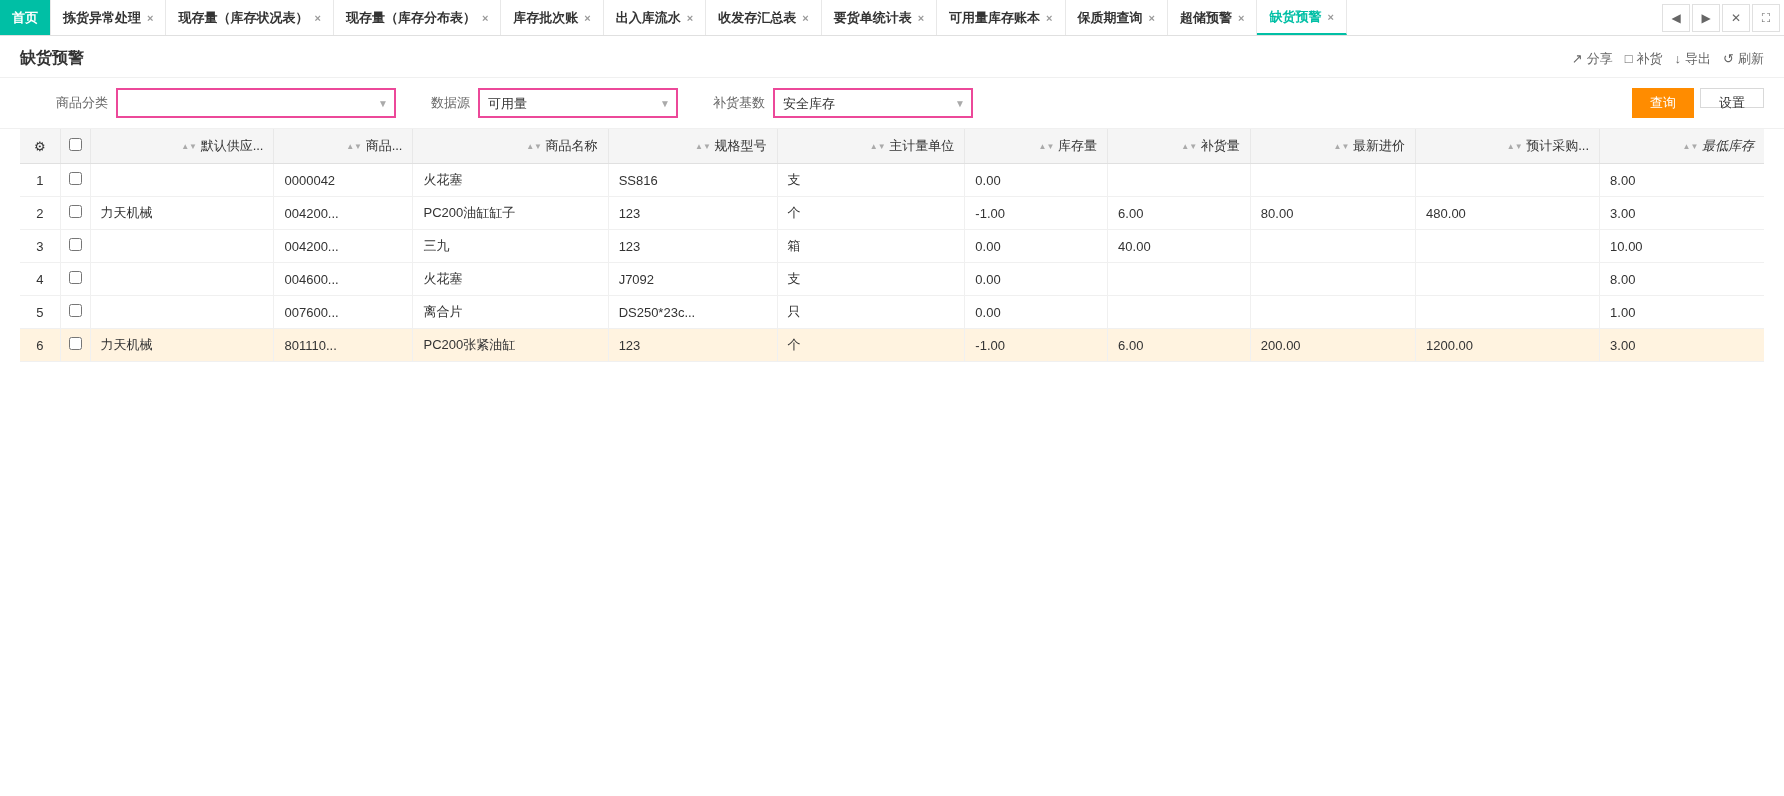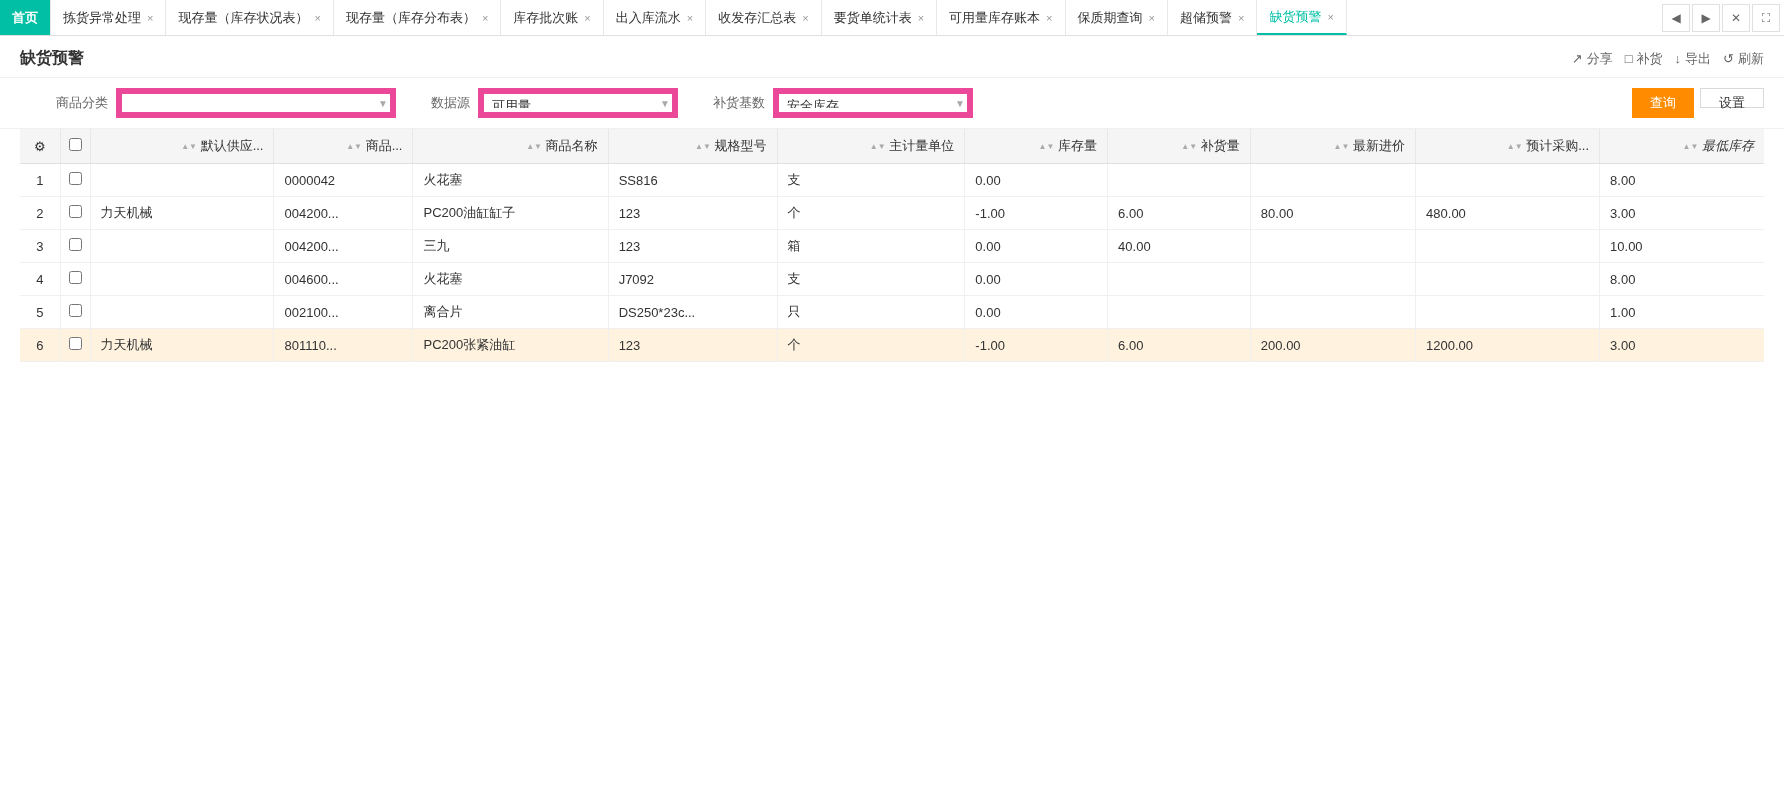--- a/index.html
+++ b/index.html
@@ -105,21 +105,21 @@
       white-space: nowrap;
       font-size: 13px;
     }
     .filter-select-wrap {
       position: relative;
       display: inline-flex;
       align-items: center;
     }
     .filter-select-wrap select {
       appearance: none;
-      border: 6px solid #ec4899;
+      border: 2px solid #ec4899;
       padding: 4px 28px 4px 8px;
       background: #fff;
       cursor: pointer;
       height: 30px;
       color: #333;
       font-size: 13px;
       min-width: 200px;
       outline: none;
     }
     .filter-select-arrow {
@@ -230,21 +230,21 @@
     input[type="checkbox"] { cursor: pointer; }
   </style>
 </head>
 <body>
 
 <div class="nav-bar">
   <div class="nav-tab home">
     <span>首页</span>
   </div>
 
-  <div id="nav-tabs-container" style="display:flex;height:100%;overflow:hidden;">
+  <div id="nav-tabs-container" style="display:flex;height:100%;overflow:hidden;font-weight:bold;">
       <div class="nav-tab">拣货异常处理<span class="close-icon">×</span></div>
       <div class="nav-tab">现存量（库存状况表）<span class="close-icon">×</span></div>
       <div class="nav-tab">现存量（库存分布表）<span class="close-icon">×</span></div>
       <div class="nav-tab">库存批次账<span class="close-icon">×</span></div>
       <div class="nav-tab">出入库流水<span class="close-icon">×</span></div>
       <div class="nav-tab">收发存汇总表<span class="close-icon">×</span></div>
       <div class="nav-tab">要货单统计表<span class="close-icon">×</span></div>
       <div class="nav-tab">可用量库存账本<span class="close-icon">×</span></div>
       <div class="nav-tab">保质期查询<span class="close-icon">×</span></div>
       <div class="nav-tab">超储预警<span class="close-icon">×</span></div>
@@ -428,21 +428,21 @@
             <td class="td-num">0.00</td>
             <td class="td-num"></td>
             <td class="td-num"></td>
             <td class="td-num"></td>
             <td class="td-num">8.00</td>
           </tr>
           <tr>
             <td class="td-center">5</td>
             <td class="td-checkbox"><input type="checkbox" style=""></td>
             <td></td>
-            <td>002100...</td>
+            <td>007600...</td>
             <td>离合片</td>
             <td>DS250*23c...</td>
             <td>只</td>
             <td class="td-num">0.00</td>
             <td class="td-num"></td>
             <td class="td-num"></td>
             <td class="td-num"></td>
             <td class="td-num">1.00</td>
           </tr>
           <tr class="row-highlight">

